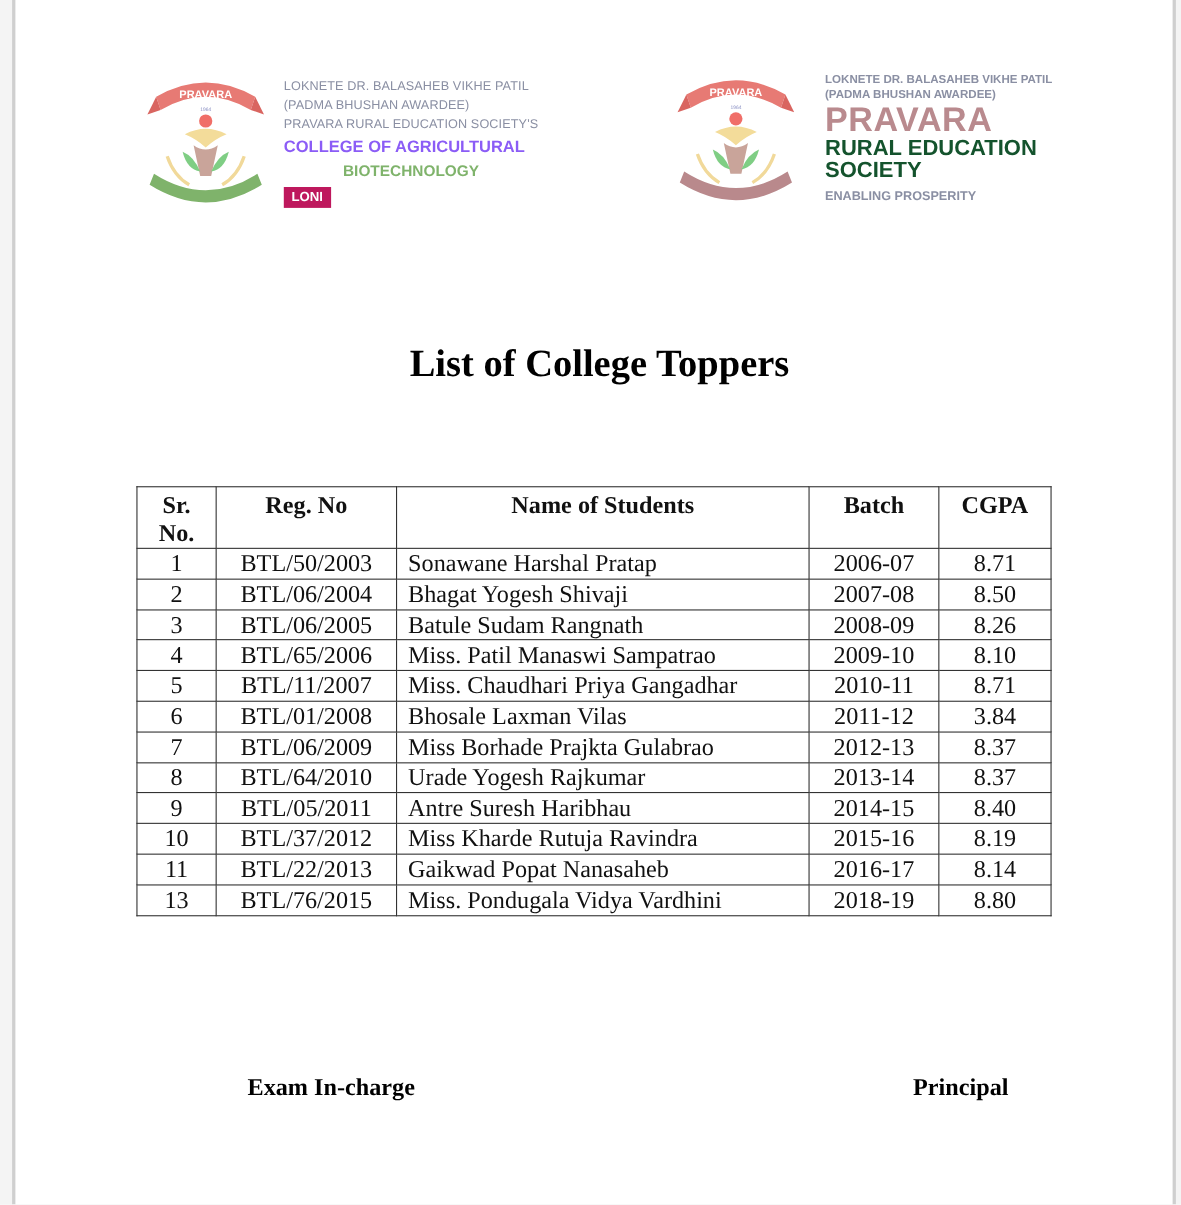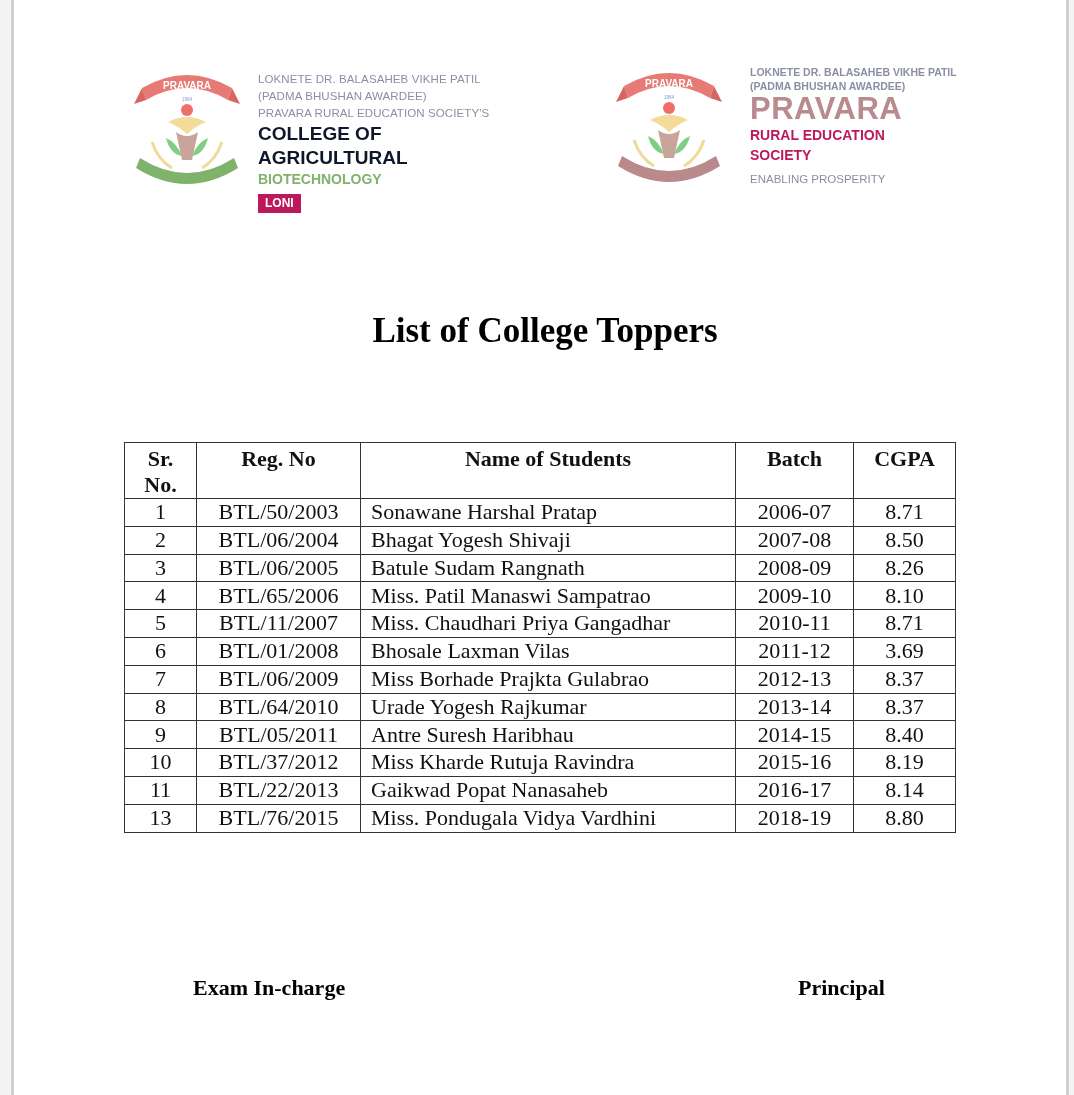--- a/index.html
+++ b/index.html
@@ -13,30 +13,30 @@
     }
     
     .logo-block { position: absolute; }
     .logo-left { left: 118px; top: 60px; width: 400px; height: 135px; }
     .logo-right { left: 595px; top: 58px; width: 360px; height: 135px; }
     .emblem { position: absolute; left: 0; top: 0; width: 110px; height: 130px; }
     .logo-text { position: absolute; font-family: "Liberation Sans", sans-serif; }
     .logo-left .logo-text { left: 126px; top: 11px; }
     .logo-right .logo-text { left: 141px; top: 7px; }
     .lt-small { font-size: 11.5px; color: #8a8fa3; line-height: 17px; letter-spacing: 0.1px; }
-    .lt-green-big { font-size: 19px; font-weight: bold; color: #0f172a; line-height: 24px; }
-    .lt-green-mid { font-size: 14px; font-weight: bold; color: #7fb36b; line-height: 19px; }
+    .lt-green-big { font-size: 15px; font-weight: bold; color: #8b5cf6; line-height: 24px; }
+    .lt-green-mid { font-size: 14px; font-weight: bold; color: #7fb36b; line-height: 19px; text-align: center; }
     .loni-badge {
       display: inline-block; margin-top: 5px; background: #be185d; color: #ffffff;
       font-size: 12px; font-weight: bold; padding: 2px 7px; line-height: 15px;
     }
     .lr-small { font-size: 10.5px; font-weight: bold; color: #8a8fa3; line-height: 14px; }
     .lr-big { font-size: 31px; font-weight: bold; color: #b98a8e; line-height: 32px; letter-spacing: 0.5px; }
-    .lr-mid { font-size: 14px; font-weight: bold; color: #be185d; line-height: 20px; }
-    .lr-tag { font-size: 11.5px; font-weight: normal; color: #8a8fa3; line-height: 16px; margin-top: 6px; }
+    .lr-mid { font-size: 20px; font-weight: bold; color: #14532d; line-height: 20px; }
+    .lr-tag { font-size: 11.5px; font-weight: bold; color: #8a8fa3; line-height: 16px; margin-top: 6px; }
 
     .title {
       position: absolute; left: 0; width: 1058px; top: 311px; text-align: center;
       font-family: "Liberation Serif", serif; font-weight: bold; font-size: 35px; color: #000;
       margin-left: 2px;
     }
 
     table.toppers {
       position: absolute; left: 110px; top: 442px;
       border-collapse: collapse;
@@ -52,21 +52,21 @@
     table.toppers tbody tr { height: 27.8px; }
     .c-sr { width: 72px; text-align: center; }
     .c-reg { width: 164px; text-align: center; }
     .c-name { width: 375px; text-align: left; padding-left: 10px !important; }
     th.c-name { text-align: center; padding-left: 0 !important; }
     .c-batch { width: 118px; text-align: center; }
     .c-cgpa { width: 102px; text-align: center; }
 
     .sign {
       position: absolute; top: 975px; font-family: "Liberation Serif", serif;
-      font-weight: bold; font-size: 22px; color: #000;
+      font-weight: bold; font-size: 22px; color: #000; margin-left: 32px;
     }
     .sign-left { left: 179px; }
     .sign-right { left: 784px; }
   </style>
 </head>
 <body>
 
 <div class="page">
 
   <div class="logo-block logo-left">
@@ -170,21 +170,21 @@
         <td class="c-reg">BTL/11/2007</td>
         <td class="c-name">Miss. Chaudhari Priya Gangadhar</td>
         <td class="c-batch">2010-11</td>
         <td class="c-cgpa">8.71</td>
       </tr>
       <tr>
         <td class="c-sr">6</td>
         <td class="c-reg">BTL/01/2008</td>
         <td class="c-name">Bhosale Laxman Vilas</td>
         <td class="c-batch">2011-12</td>
-        <td class="c-cgpa">3.69</td>
+        <td class="c-cgpa">3.84</td>
       </tr>
       <tr>
         <td class="c-sr">7</td>
         <td class="c-reg">BTL/06/2009</td>
         <td class="c-name">Miss Borhade Prajkta Gulabrao</td>
         <td class="c-batch">2012-13</td>
         <td class="c-cgpa">8.37</td>
       </tr>
       <tr>
         <td class="c-sr">8</td>

